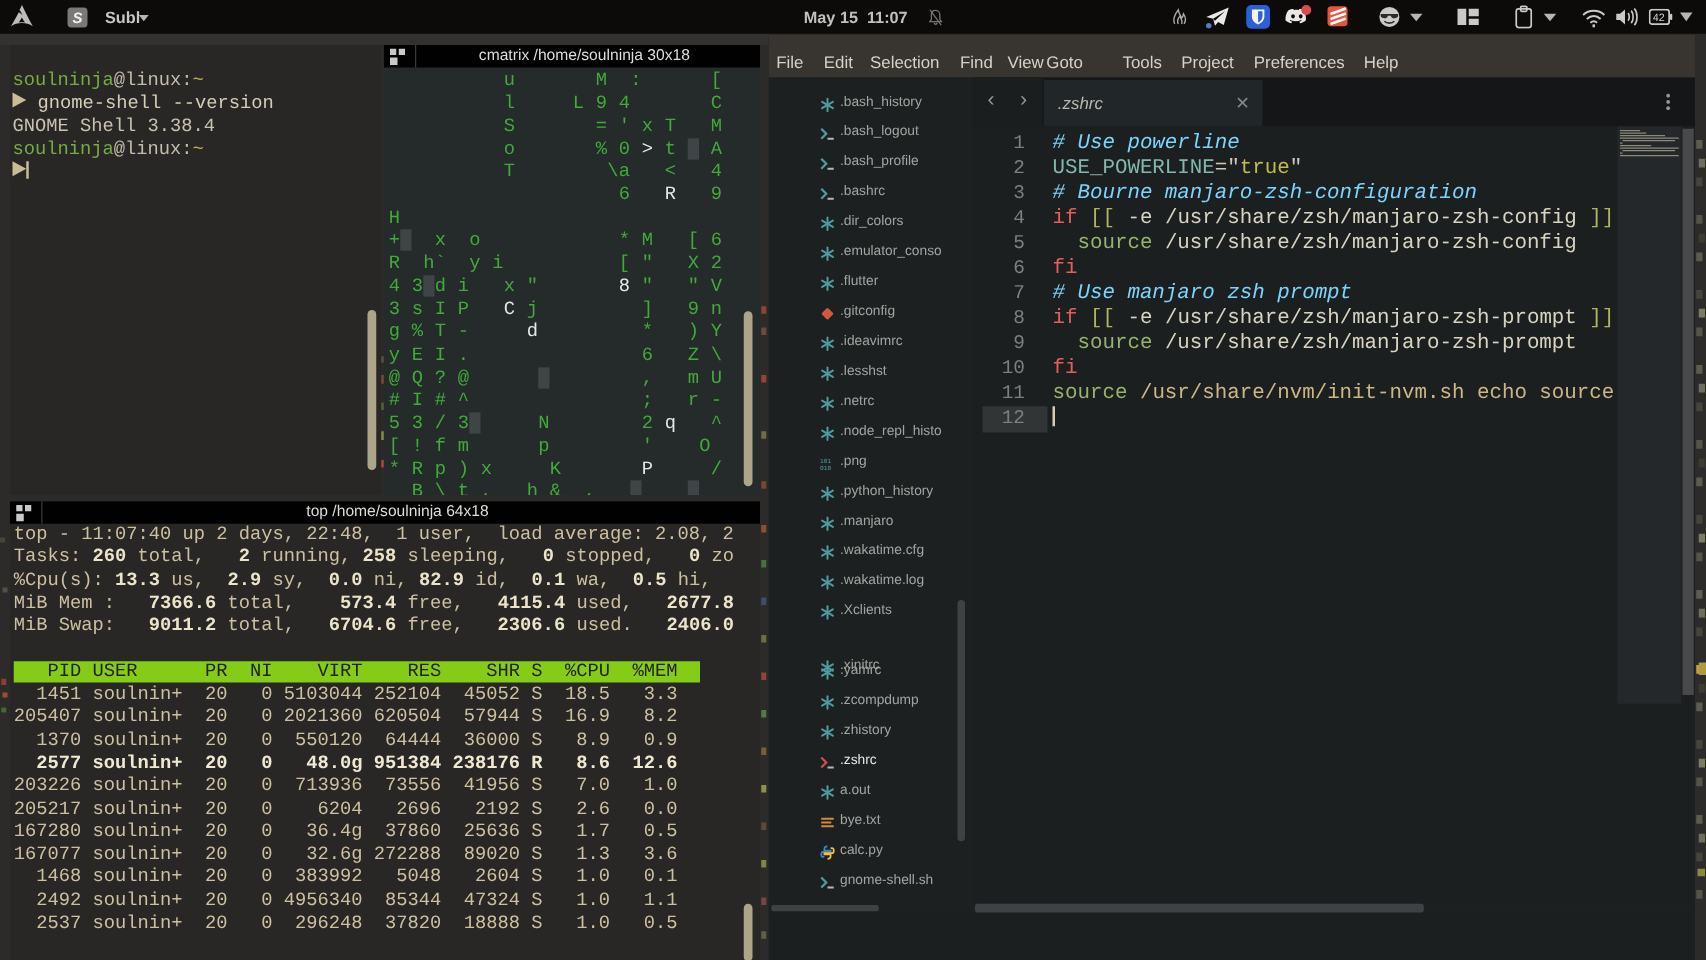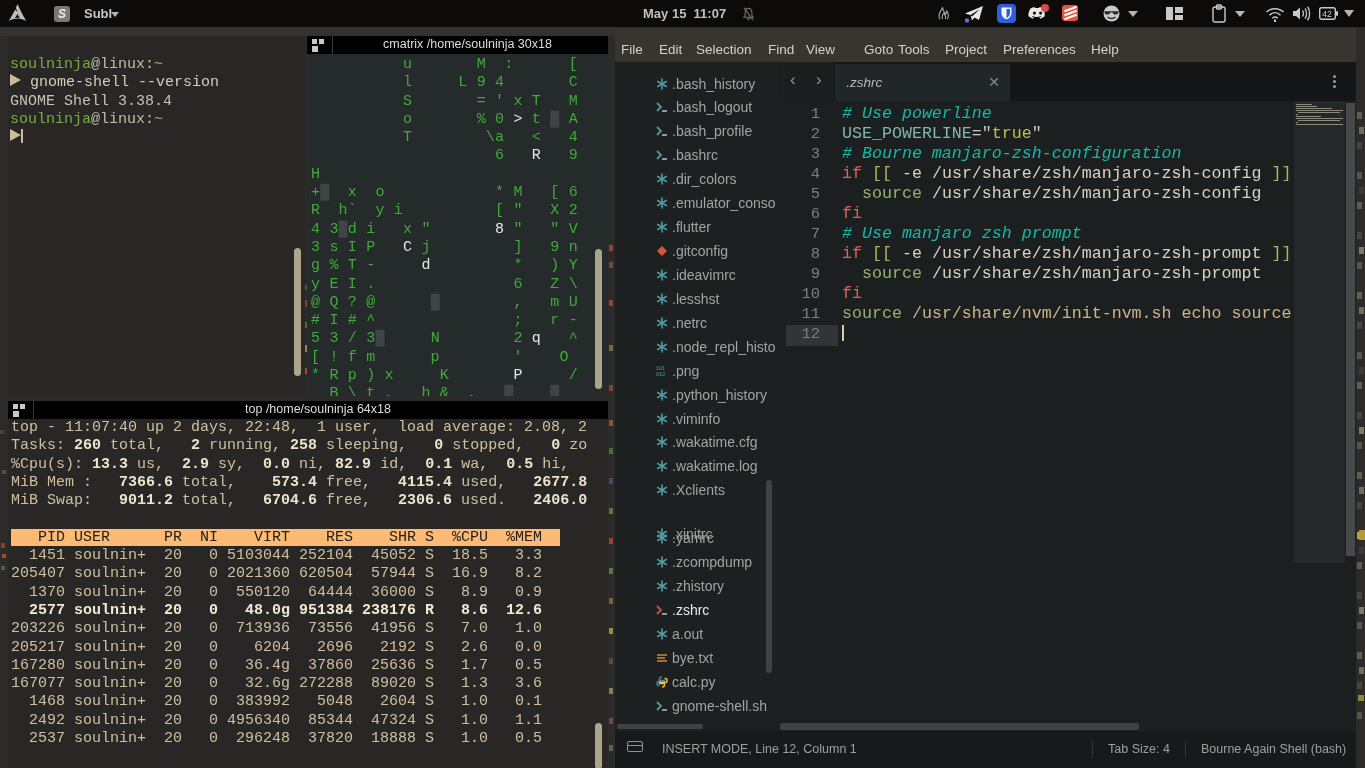--- a/index.html
+++ b/index.html
@@ -21,43 +21,43 @@
 .term .tbody{top:18px}
 .g1{color:#76ab43}
 .pale{color:#c4bcab}
 .tld{color:#b8b052}
 .dim{color:#c9c2b2}
 .arrow{display:inline-block;width:0;height:0;border-left:11px solid #c9bc96;border-top:6px solid transparent;border-bottom:6px solid transparent;margin-right:0px}
 .beam{display:inline-block;width:2px;height:14px;background:#c9bc96;vertical-align:-2px}
 #t2 .tbody i.w{color:#e6e6e6;font-style:normal}
 #t2 .tbody i.b{color:#3f4446;font-style:normal}
 #t3 .tbody b{color:#ece4ca;font-weight:bold}
-#t3 .tbody .hdr{background:#fdba74;color:#23211e}
+#t3 .tbody .hdr{background:#84cc16;color:#23211e}
 #t3 .tbody .br{color:#f0e9d2;font-weight:bold}
 
 #subl{position:absolute;left:615px;top:28px;width:741px;height:740px;background:#1c1f20}
 #menubar{position:absolute;left:0;top:0;width:741px;height:34px;background:#383430}
 #menubar span{position:absolute;top:4.5px;color:#d6d1c8;font-size:13.5px;line-height:34px}
 #tabbar{position:absolute;left:164px;top:34px;width:577px;height:39px;background:#141617}
 #navbtns{position:absolute;left:0;top:0;width:55px;height:39px;background:#1b1e1f;color:#97978f;font-size:17px}
 #tab{position:absolute;left:56px;top:2px;width:175px;height:37px;background:#212628;color:#b9b8b0;font-size:13.5px;font-style:italic;line-height:37px}
 #tab .x{position:absolute;right:10px;top:0;font-style:normal;color:#87878a;font-size:14px}
 #dots{position:absolute;right:20px;top:13px;width:3px;height:3px;border-radius:50%;background:#9a9a95;box-shadow:0 5px 0 #9a9a95,0 10px 0 #9a9a95}
 #sidebar{position:absolute;left:0;top:34px;width:164px;height:661px;background:#1d2021;overflow:hidden}
 .fi{position:absolute;left:0;height:17px;width:164px}
 .fiw{position:absolute;left:41px;top:2px;width:12px;height:12px}
 .fic{width:12px;height:12px}
-.fit{position:absolute;left:57px;top:0;font-size:14px;color:#a1a5a0;white-space:nowrap}
+.fit{position:absolute;left:57px;top:0;font-size:11px;color:#a1a5a0;white-space:nowrap}
 .fit.sel{color:#e6e8e5}
 #sbthumb{position:absolute;left:151px;top:418px;width:6px;height:193px;background:#3f4243;border-radius:3px}
 #editor{position:absolute;left:164px;top:73px;width:577px;height:622px;background:#1c1f20;overflow:hidden}
 #gutter{position:absolute;left:0;top:3px;width:41px;text-align:right;font-family:"Liberation Mono",monospace;font-size:15.5px;line-height:20px;color:#7a817c;white-space:pre}
 #lnhl{position:absolute;left:7px;top:224px;width:52px;height:21px;background:#313536}
 #code{position:absolute;left:63px;top:3px;font-family:"Liberation Mono",monospace;font-size:16.65px;line-height:20px;white-space:pre;color:#d8d2c0}
-.cm{color:#14b8a6;font-style:italic}
+.cm{color:#7dd3fc;font-style:italic}
 .vr{color:#83b6ad}
 .pn{color:#cfc8b8}
 .qt{color:#cfc8b8}
 .st{color:#c0bd48}
 .kw{color:#e35f5b}
 .br2{color:#b0b55e}
 .fg{color:#d8d2c0}
 .fn{color:#95b36b}
 .ar{color:#cdb685}
 .cur{display:inline-block;width:2px;height:16px;background:#d6cbb0;vertical-align:-3px}
@@ -279,21 +279,21 @@
   <div class="thumb" style="right:6px;top:322px;height:46px"></div>
 </div>
 
 <div id="subl">
   <div id="menubar">
     <span style="left:6px">File</span>
         <span style="left:44px">Edit</span>
         <span style="left:81px">Selection</span>
         <span style="left:153px">Find</span>
         <span style="left:191px">View</span>
-        <span style="left:249px">Goto</span>
+        <span style="left:222px">Goto</span>
         <span style="left:283px">Tools</span>
         <span style="left:330px">Project</span>
         <span style="left:388px">Preferences</span>
         <span style="left:476px">Help</span>
   </div>
   <div id="sidebar">
 <div class="fi" style="top:13.5px">
           <span class="fiw">
             <svg class="fic" viewBox="0 0 12 12">
               <g stroke="#4f9ba1" stroke-width="1.6" stroke-linecap="round">
@@ -448,21 +448,21 @@
 <div class="fi" style="top:348.5px">
           <span class="fiw">
             <svg class="fic" viewBox="0 0 12 12">
               <g stroke="#4f9ba1" stroke-width="1.6" stroke-linecap="round">
                 <line x1="6" y1="1" x2="6" y2="11"></line>
                 <line x1="1.7" y1="3.5" x2="10.3" y2="8.5"></line>
                 <line x1="10.3" y1="3.5" x2="1.7" y2="8.5"></line>
               </g>
             </svg>
           </span>
-          <span class="fit">.viminfo</span>
+          <span class="fit">.manjaro</span>
         </div>
 <div class="fi" style="top:372.4px">
           <span class="fiw">
             <svg class="fic" viewBox="0 0 12 12">
               <g stroke="#4f9ba1" stroke-width="1.6" stroke-linecap="round">
                 <line x1="6" y1="1" x2="6" y2="11"></line>
                 <line x1="1.7" y1="3.5" x2="10.3" y2="8.5"></line>
                 <line x1="10.3" y1="3.5" x2="1.7" y2="8.5"></line>
               </g>
             </svg>
@@ -640,22 +640,14 @@
 <div style="position:absolute;left:4.0px;top:18.6px;width:42.0px;height:1.2px;background:#b9b49c;opacity:.7"></div>
 <div style="position:absolute;left:2.0px;top:20.6px;width:2.1px;height:1.2px;background:#b9b49c;opacity:.7"></div>
 <div style="position:absolute;left:2.0px;top:22.5px;width:47.2px;height:1.2px;background:#b9b49c;opacity:.7"></div>
         </div>
     <div id="vscroll"></div>
   </div>
   <div id="hscrollrow">
         <div id="hthumb1"></div>
         <div id="hthumb2"></div>
       </div>
-  <div id="statusbar">
-    <div id="sbicon"></div>
-    <span class="s" style="left:47px">INSERT MODE, Line 12, Column 1</span>
-    <span class="sbsep" style="left:477px"></span>
-    <span class="s" style="left:493px">Tab Size: 4</span>
-    <span class="sbsep" style="left:570px"></span>
-    <span class="s" style="left:586px">Bourne Again Shell (bash)</span>
-  </div>
 </div>
 </div>
 
 </body></html>

